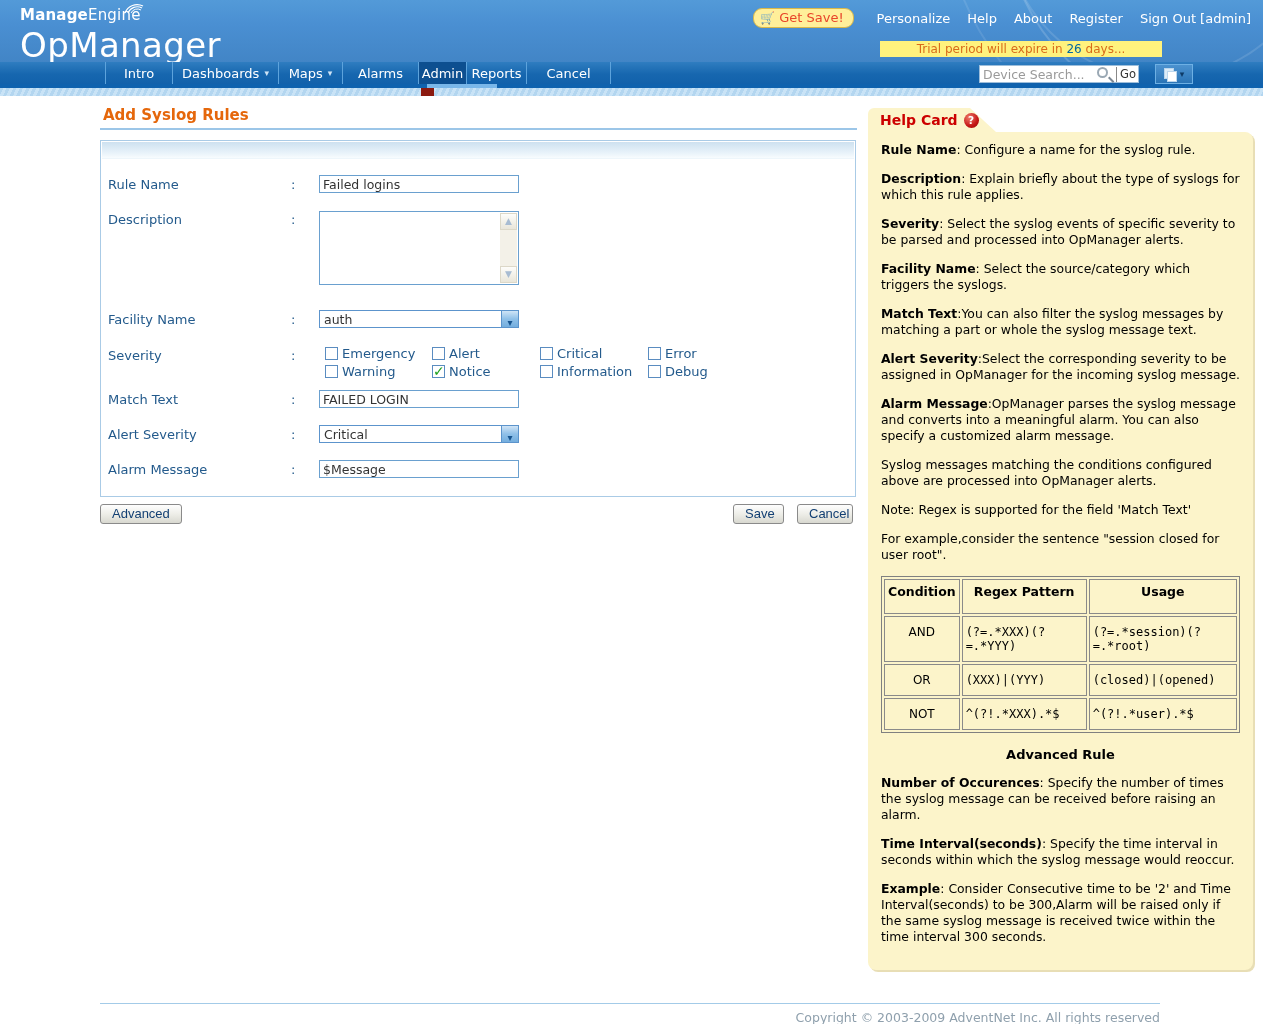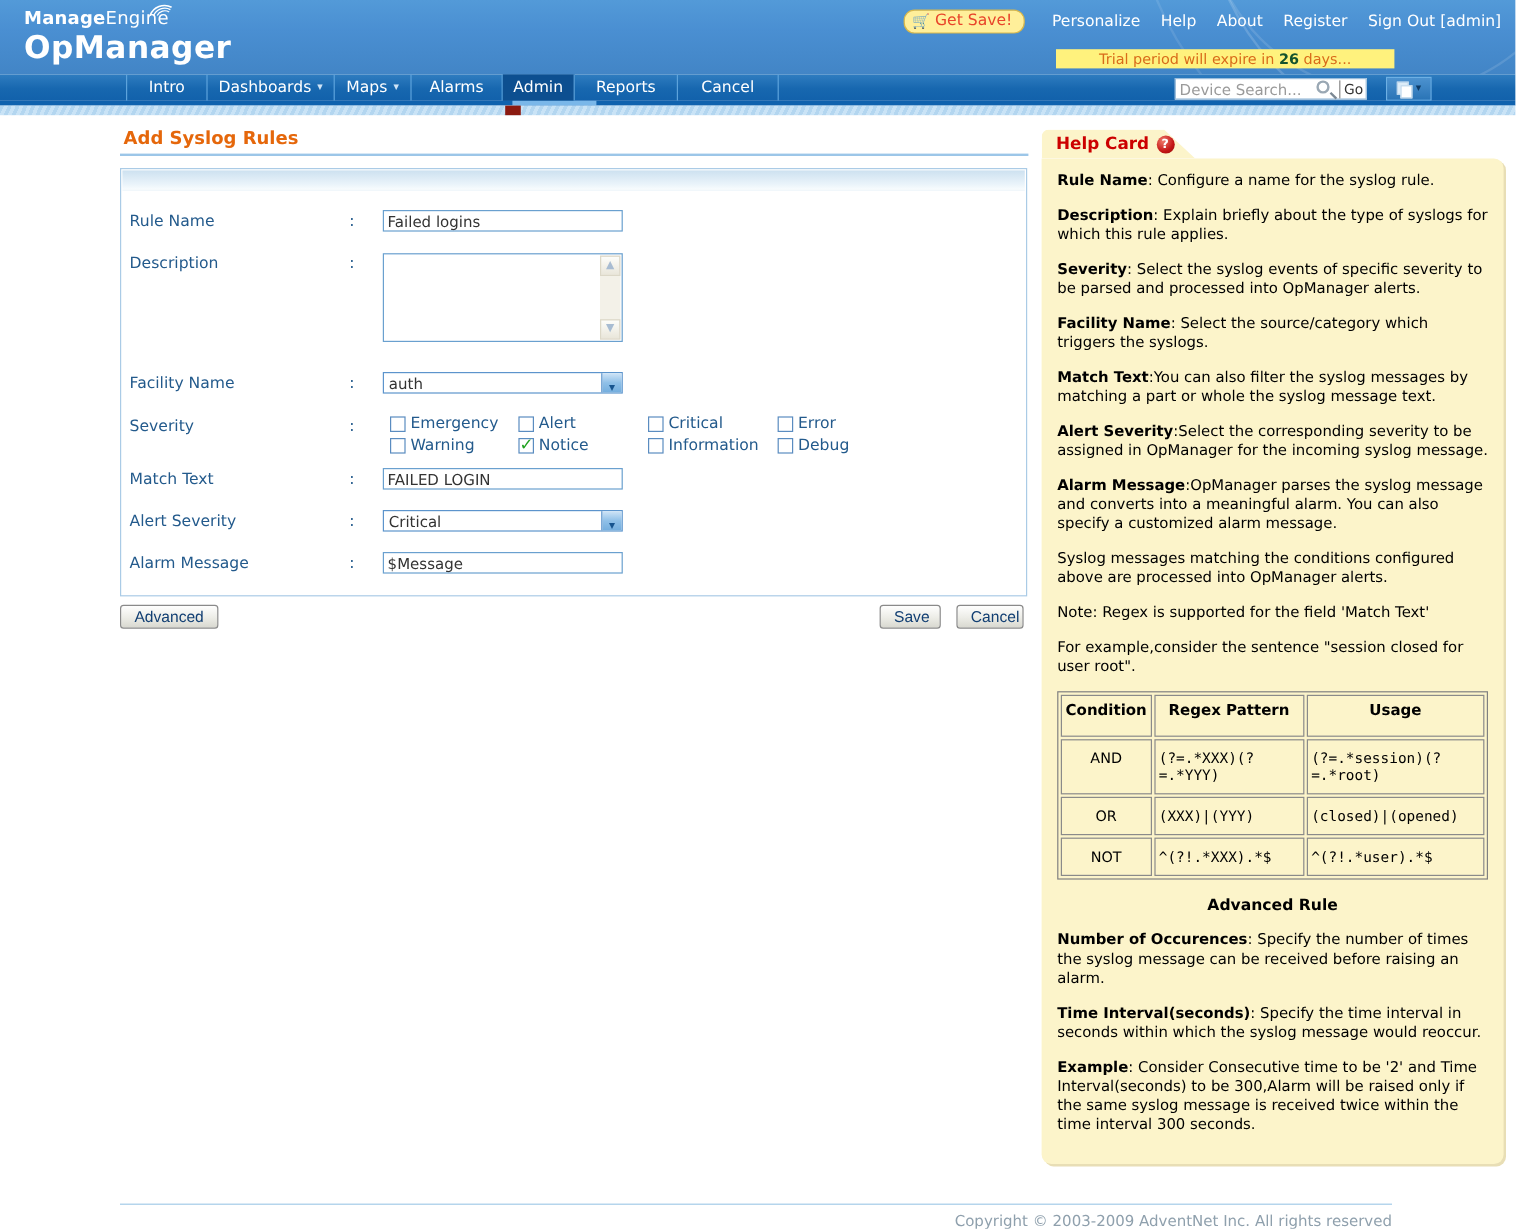--- a/index.html
+++ b/index.html
@@ -12,41 +12,41 @@
   .swoosh { position:absolute; border:2px solid rgba(255,255,255,0.16); border-radius:50%; }
   .sw1 { width:420px; height:420px; right:-160px; top:-300px; }
   .sw2 { width:520px; height:520px; right:-200px; top:-360px; border-color:rgba(255,255,255,0.10); }
   .sw3 { width:320px; height:320px; right:-60px; top:-240px; border-color:rgba(255,255,255,0.12); }
 
   .logo { position:absolute; left:20px; top:6px; color:#fff; }
   .logo-line1 { font-size:15px; letter-spacing:0.2px; position:relative; }
   .logo-manage { font-weight:bold; }
   .logo-engine { font-weight:normal; }
   .logo-arc { position:absolute; left:103px; top:-8px; }
-  .logo-line2 { font-size:26px; font-weight:bold; margin-top:1px; letter-spacing:0.4px; }
+  .logo-line2 { font-size:34px; font-weight:normal; margin-top:1px; letter-spacing:0.4px; }
 
   .top-links { position:absolute; right:12px; top:8px; display:flex; align-items:center; gap:17px; }
   .top-link { color:#ffffff; font-size:13px; text-decoration:none; cursor:pointer; white-space:nowrap; }
   .quote-btn { background:#ffef9a; border:1px solid #d9b84a; border-radius:9px; padding:1px 9px 2px 6px;
     font-size:13px; color:#e8442a; display:flex; align-items:center; gap:4px; cursor:pointer; margin-right:6px; }
   .cart-icon { font-size:12px; color:#c07820; line-height:1; }
 
   .trial-note { position:absolute; left:880px; top:41px; width:282px; height:16px; background:#fff27d;
     color:#d96b1a; font-size:12px; text-align:center; line-height:16px; }
-  .trial-days { color:#14532d; font-weight:bold; }
+  .trial-days { color:#0369a1; font-weight:normal; }
 
   
   .navbar { position:absolute; left:0; top:62px; width:1263px; height:22px;
     background:linear-gradient(180deg,#2f7dc0 0%,#1767af 55%,#1261ab 100%); }
   .nav-tabs { position:absolute; left:105px; top:0; height:22px; display:flex; }
   .nav-tab { height:22px; display:flex; align-items:center; justify-content:center; gap:5px;
     color:#ffffff; font-size:13px; border-right:1px solid #5da3dc; cursor:pointer; }
   .nav-tab:first-child { border-left:1px solid #5da3dc; }
   .tab-intro{width:68px;} .tab-dashboards{width:106px;} .tab-maps{width:64px;}
-  .tab-alarms{width:76px;} .tab-admin{width:60px;} .tab-reports{width:86px;} .tab-support{width:84px;}
+  .tab-alarms{width:76px;} .tab-admin{width:48px;} .tab-reports{width:60px;} .tab-support{width:84px;}
   .nav-tab.active { background:#0d4f90; }
   .tab-arrow { font-size:9px; color:#cfe4f6; }
 
   .nav-right { position:absolute; right:70px; top:2px; display:flex; align-items:center; }
   .search-box { position:relative; width:160px; height:18px; background:#ffffff; border:1px solid #9dbedb; }
   .search-box input { position:absolute; left:3px; top:0; width:108px; height:16px; border:none; outline:none;
     font-size:12.5px; color:#555; font-family:"DejaVu Sans",sans-serif; background:transparent; }
   .search-box input::placeholder { color:#9a9a9a; }
   .mag-icon { position:absolute; right:30px; top:1px; width:11px; height:11px; border:2px solid #9aa8b4;
     border-radius:50%; background:rgba(255,255,255,0.7); }

